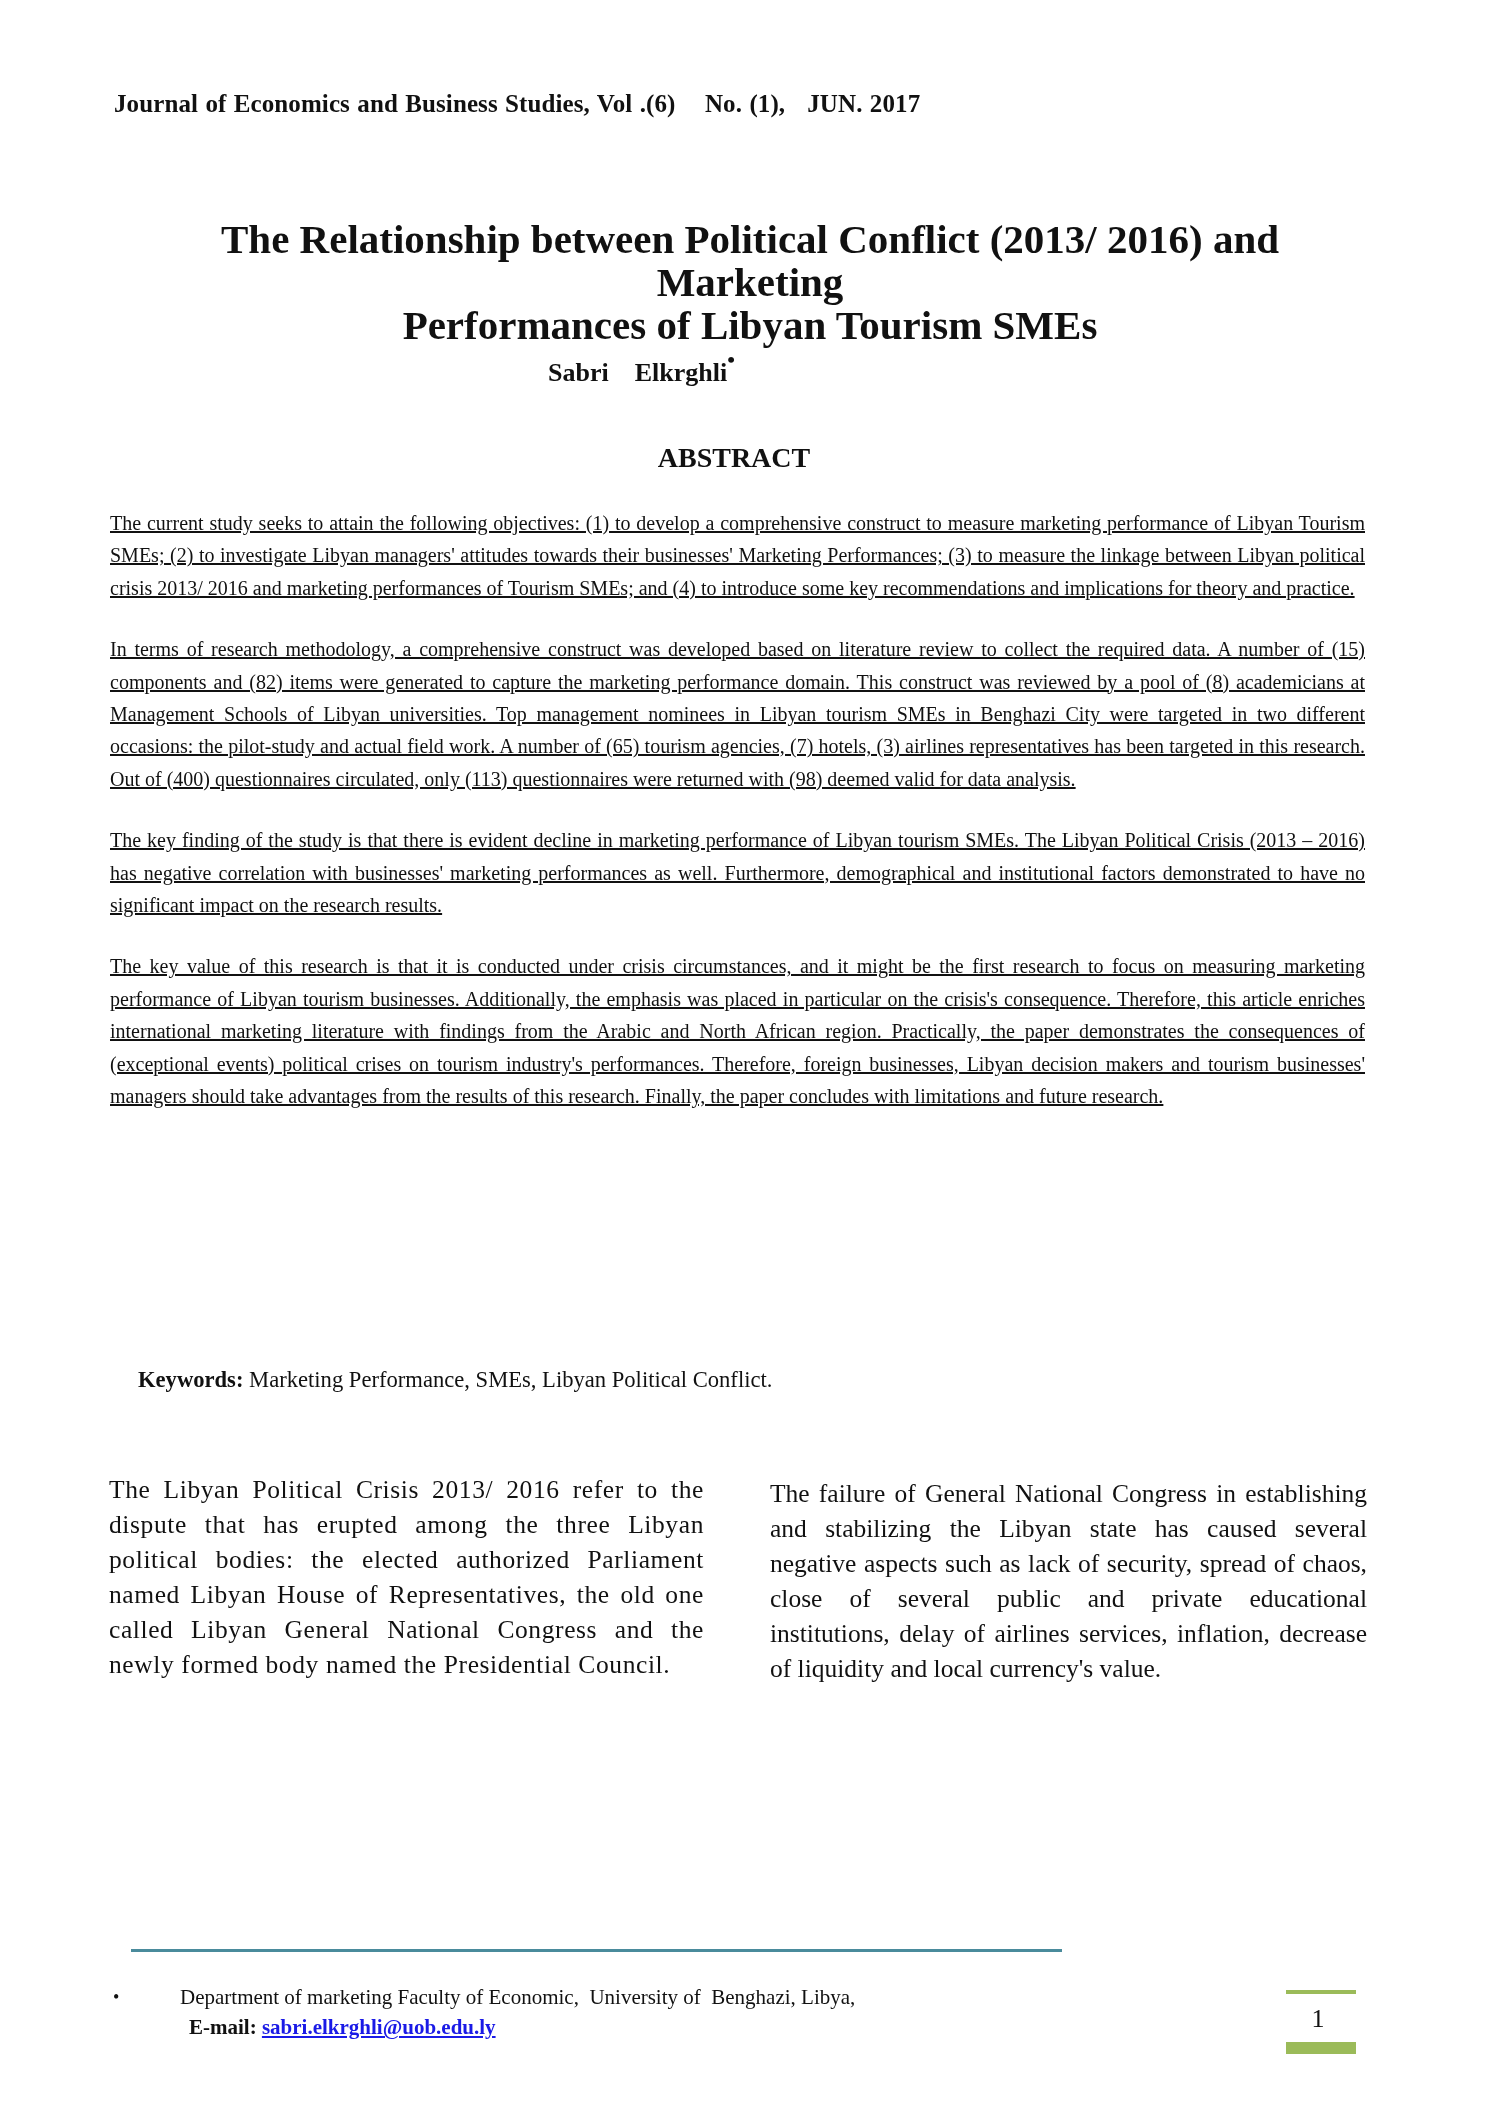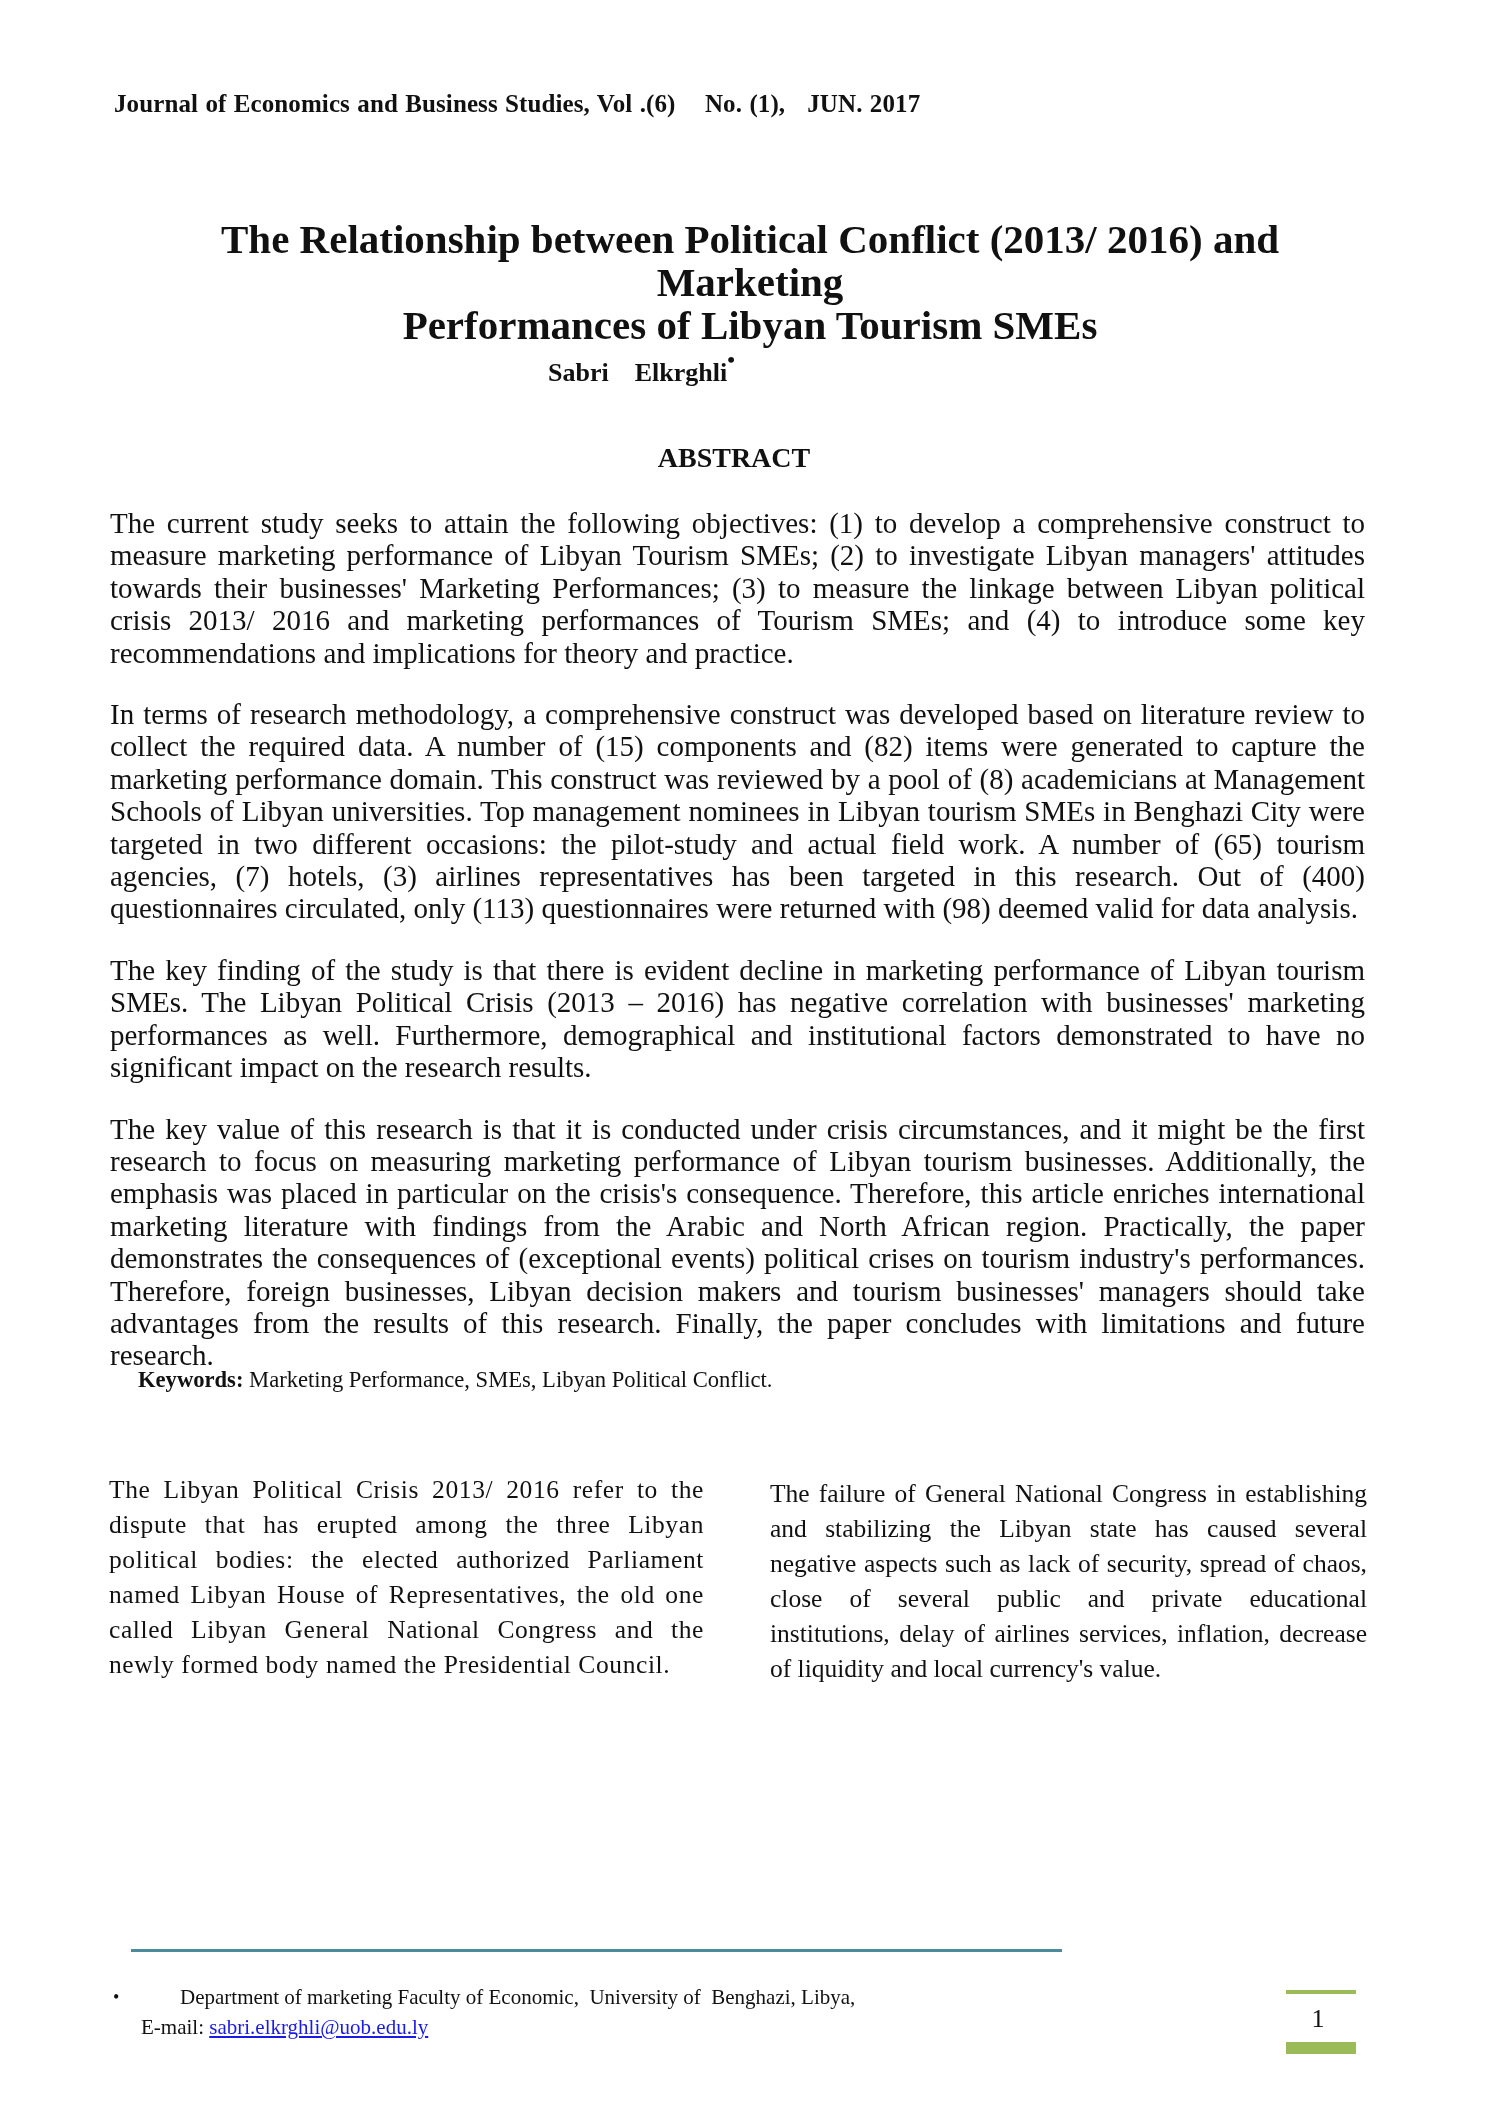--- a/index.html
+++ b/index.html
@@ -44,23 +44,24 @@
     .abstract-heading {
       position: absolute;
       left: 0; width: 1468px; top: 442px;
       text-align: center;
       font-size: 28px;
       font-weight: bold;
     }
     .abstract {
       position: absolute;
       left: 110px; width: 1255px; top: 507px;
-      font-size: 29px;
+      font-size: 20px;
       line-height: 32.4px;
       text-align: justify;
+      text-decoration: underline;
     }
     .abstract p { margin: 0 0 29px 0; }
     .keywords {
       position: absolute;
       left: 110px; top: 1367px;
       font-size: 22.6px;
     }
     .keywords b { font-weight: bold; margin-left: 28px; }
     .col {
       position: absolute;
@@ -89,21 +90,21 @@
       position: absolute;
       left: 113px; top: 1982px;
       font-size: 21px;
       line-height: 30px;
     }
     .footnote .bullet {
       position: absolute; left: 0; top: 0;
       font-size: 18px;
     }
     .footnote .line1 { margin-left: 67px; white-space: pre; }
-    .footnote .line2 { margin-left: 28px; white-space: pre; }
+    .footnote .line2 { margin-left: 76px; white-space: pre; font-weight: bold; }
     .footnote a { color: #1a1ae6; text-decoration: underline; }
     .page-num-wrap {
       position: absolute;
       left: 1278px; top: 1990px;
       width: 80px;
     }
     .pn-bar-top { height: 4px; background: #9bbb59; width: 70px; margin-left: 8px; }
     .pn-number {
       text-align: center;
       font-size: 26px;

